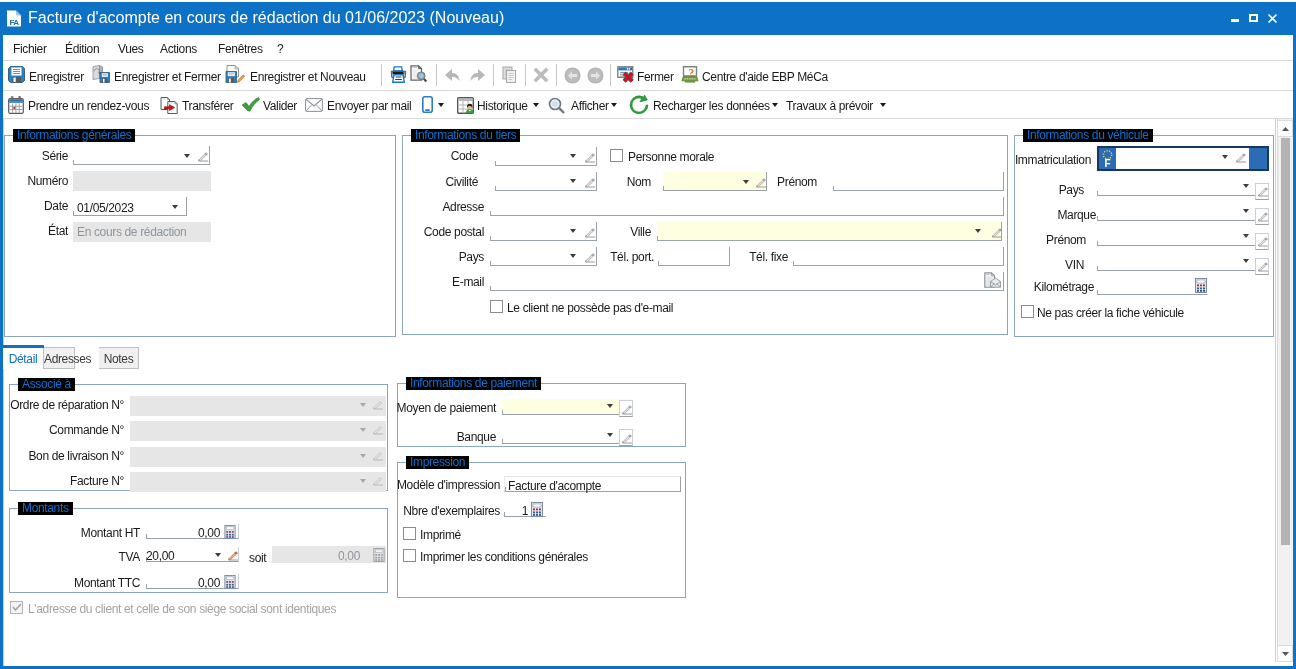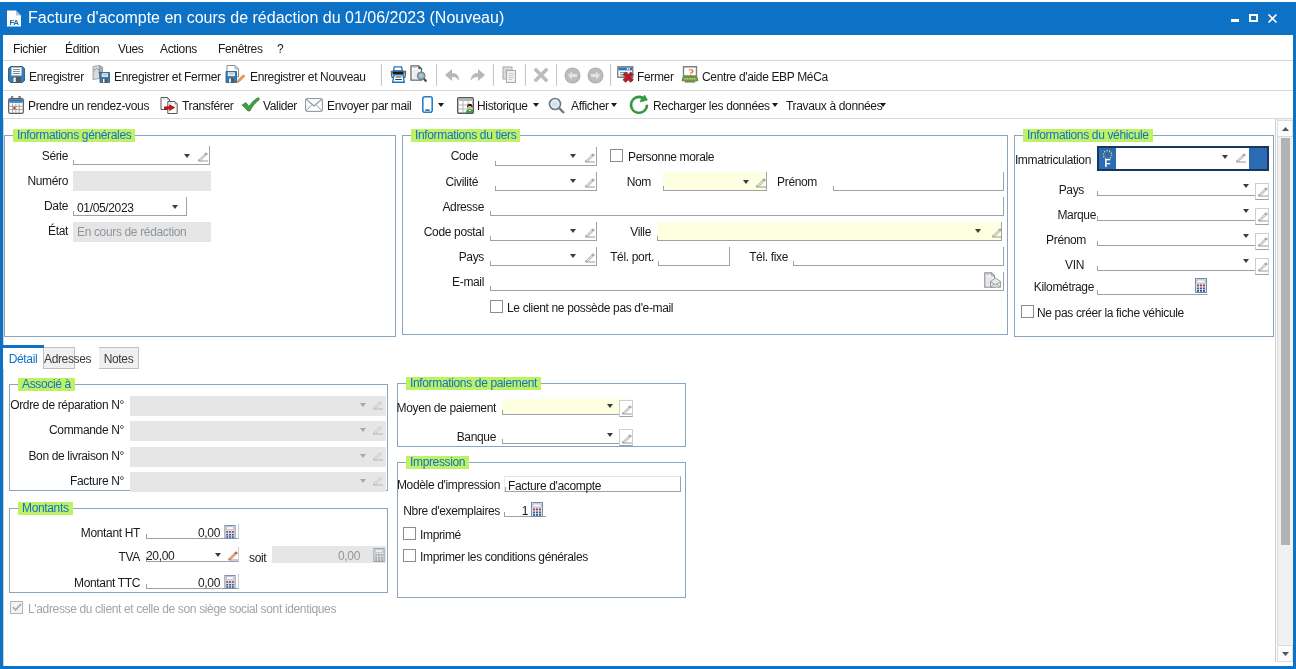--- a/index.html
+++ b/index.html
@@ -1,21 +1,21 @@
 <!DOCTYPE html>
 <html><head>
 <meta charset="utf-8">
 <style>
 * { margin:0; padding:0; box-sizing:border-box; }
 html,body { width:1296px; height:669px; overflow:hidden; }
 body { font-family:"Liberation Sans", sans-serif; font-size:12px; color:#1a1a1a; background:#fff; position:relative; letter-spacing:-0.35px; }
 .abs { position:absolute; }
 .lblr { position:absolute; font-size:12px; white-space:nowrap; color:#1a1a1a; line-height:13px; text-align:right; }
 .group { position:absolute; border:1px solid #8aa5bd; }
-.legend { position:absolute; top:-7px; left:8px; background:#bef264; color:#1070cc; padding:0 4px; font-size:12px; line-height:13px; white-space:nowrap; }
+.legend { position:absolute; top:-7px; left:8px; background:#000000; color:#1070cc; padding:0 4px; font-size:12px; line-height:13px; white-space:nowrap; }
 .combo { position:absolute; background:#fff; border-right:1px solid #9aa2aa; border-bottom:1px solid #9aa2aa; height:19px; }
 .combo::before { content:""; position:absolute; left:0; bottom:0; width:1px; height:4px; background:#9aa2aa; }
 .arrow { position:absolute; width:0; height:0; border-left:3.5px solid transparent; border-right:3.5px solid transparent; border-top:4px solid #3d3d3d; }
 .pbox { position:absolute; width:20px; height:19px; border:1px solid #c9cfd4; border-bottom:1px solid #9aa2aa; background:#fff; }
 .input { position:absolute; background:#fff; border-right:1px solid #9aa2aa; border-bottom:1px solid #9aa2aa; height:19px; }
 .input::before { content:""; position:absolute; left:0; bottom:0; width:1px; height:4px; background:#9aa2aa; }
 .dis { position:absolute; background:#e6e6e6; height:20px; }
 .cb { position:absolute; width:13px; height:13px; background:#fff; border:1px solid #8c8c8c; }
 .yellow { background:#fefee0 !important; }
 .mfld { position:absolute; height:15px; border-bottom:1px solid #96a1ac; border-right:1px solid #c9ced3; }
@@ -208,21 +208,21 @@
   <circle cx="7" cy="7" r="3" fill="#cfe0ef"></circle>
   <path d="M11.2 11.2 L16 16" stroke="#707880" stroke-width="2.4"></path>
 </svg>
 <div class="tbtxt" style="left:571px;top:99px;">Afficher</div>
 <div class="dd" style="left:611px;top:103px;"></div>
 <svg style="left:630px;top:96px;" width="18" height="18" viewBox="0 0 18 18">
   <path d="M16 9 A7 7 0 1 1 11.5 2.4 L10 6 L17.5 4 L14.5 -1 L13.5 1 A9 9 0 1 0 18 9 Z" fill="#2e9e3e" stroke="#1e7a2c" stroke-width="0.5"></path>
 </svg>
 <div class="tbtxt" style="left:653px;top:99px;">Recharger les données</div>
 <div class="dd" style="left:772px;top:103px;"></div>
-<div class="tbtxt" style="left:786px;top:99px;">Travaux à données</div>
+<div class="tbtxt" style="left:786px;top:99px;">Travaux à prévoir</div>
 <div class="dd" style="left:880px;top:103px;"></div>
 <div class="abs" style="left:3px;top:118px;width:1290px;height:1px;background:#d9d9d9;"></div>
 
 <div class="abs" style="left:3px;top:119px;width:1px;height:547px;background:#cfcfcf;"></div>
 
 <div class="group" style="left:4px;top:135px;width:392px;height:202px;">
   <span class="legend">Informations générales</span>
 </div>
 <div class="lblr" style="right:1228px;top:150px;">Série</div>
 <div class="combo" style="left:73px;top:146px;width:137px;"></div>

